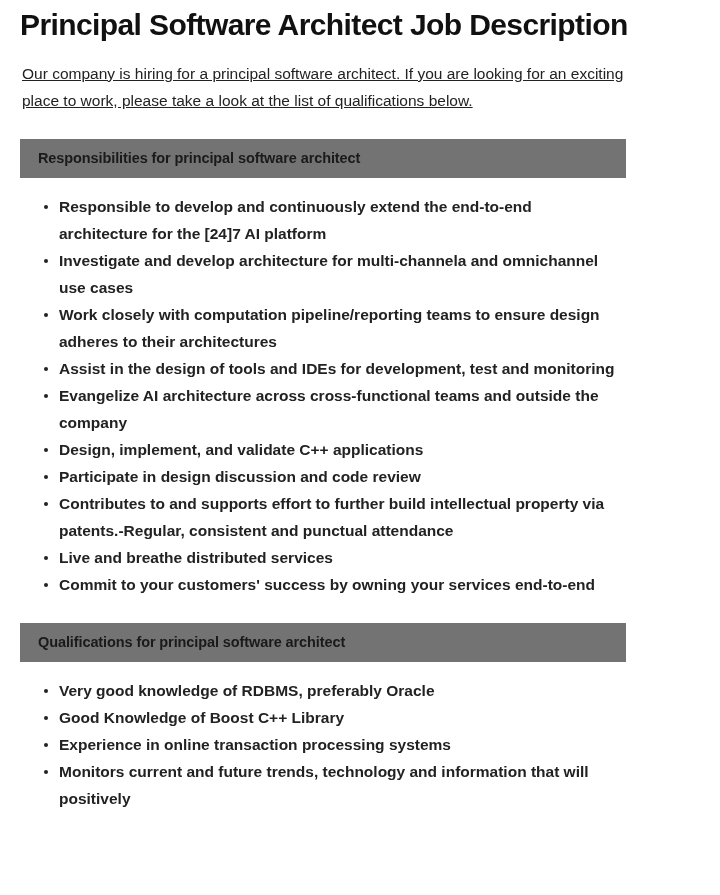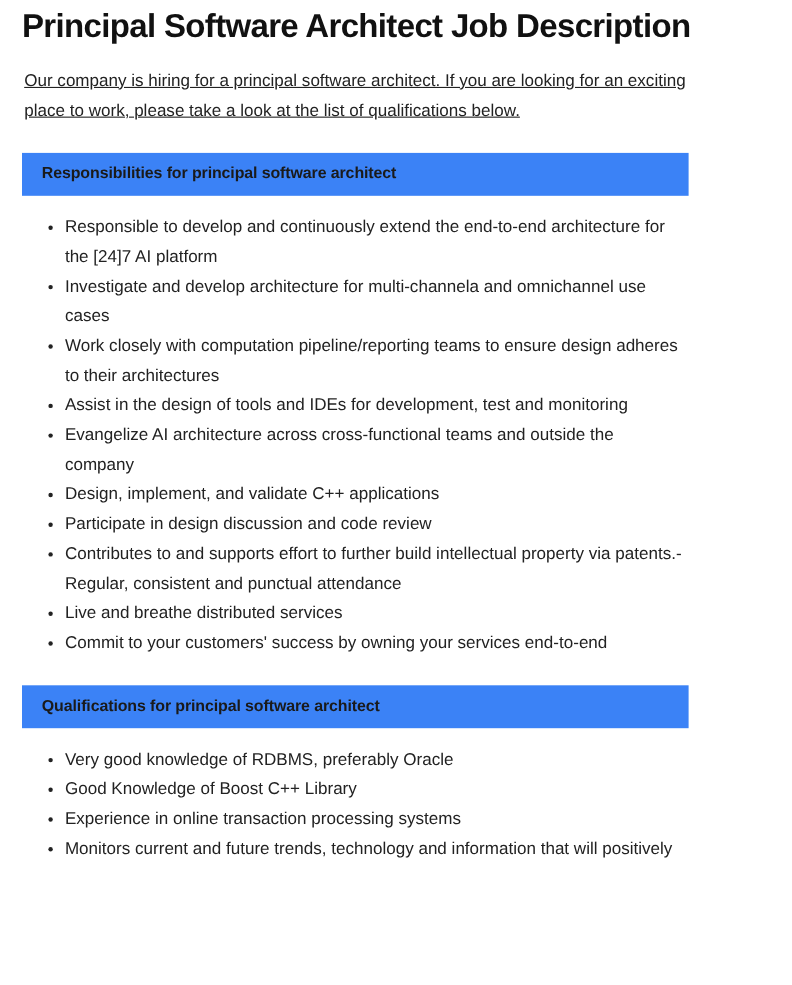--- a/index.html
+++ b/index.html
@@ -36,37 +36,38 @@
     line-height: 27px;
     color: #222222;
     max-width: 680px;
     text-decoration: underline;
   }
   .section {
     margin-top: 25px;
   }
   .section-header {
     margin: 0 20px;
-    background: #3b82f6;
+    background: #737373;
     height: 39px;
     display: flex;
     align-items: center;
     padding: 0 18px;
     box-sizing: border-box;
   }
   .section-header-title {
     font-size: 14.5px;
     font-weight: bold;
     color: #1a1a1a;
     letter-spacing: -0.1px;
   }
   .bullet-list {
     margin: 0;
     padding: 14px 24px 0 44px;
     list-style: none;
+    font-weight: bold;
   }
   .bullet-list li {
     position: relative;
     font-size: 15.5px;
     line-height: 27px;
     color: #222222;
     padding-left: 15px;
     margin-bottom: 0;
   }
   .bullet-list li::before {

